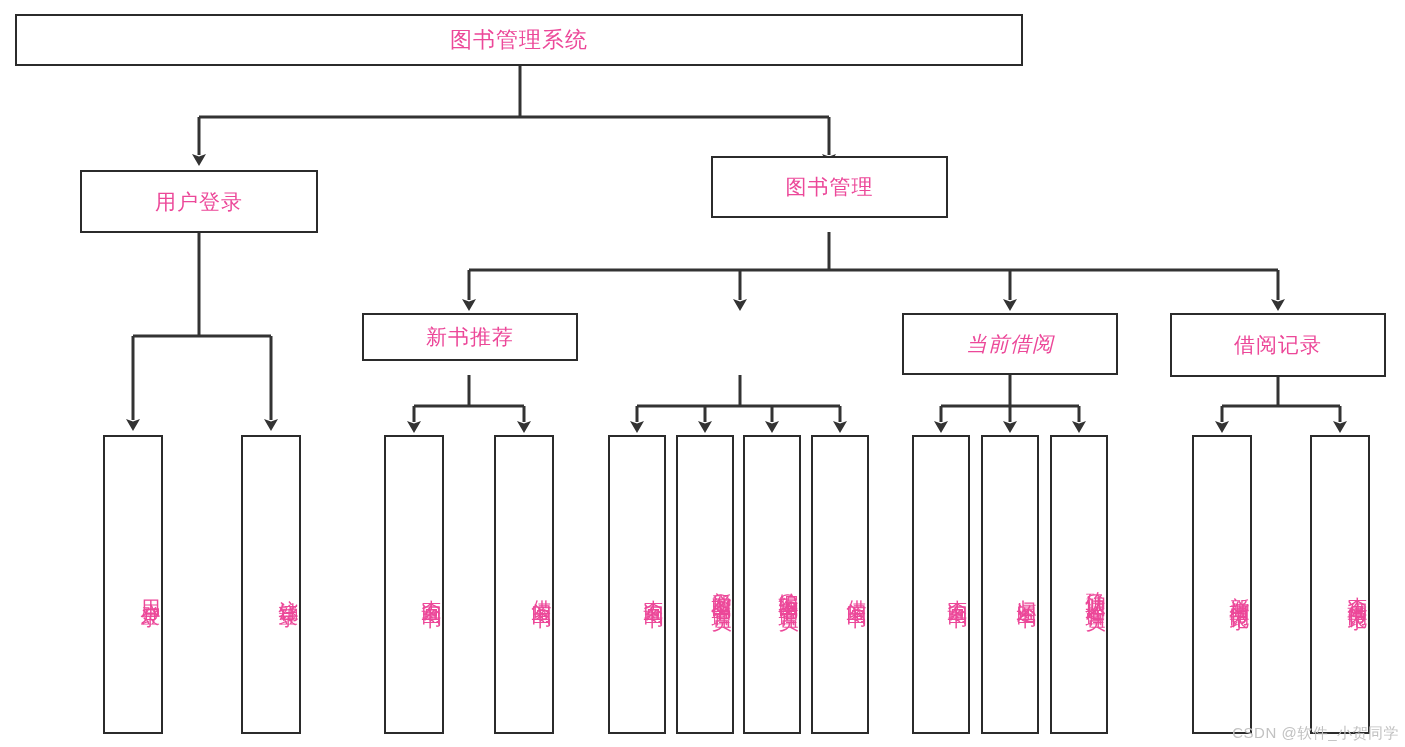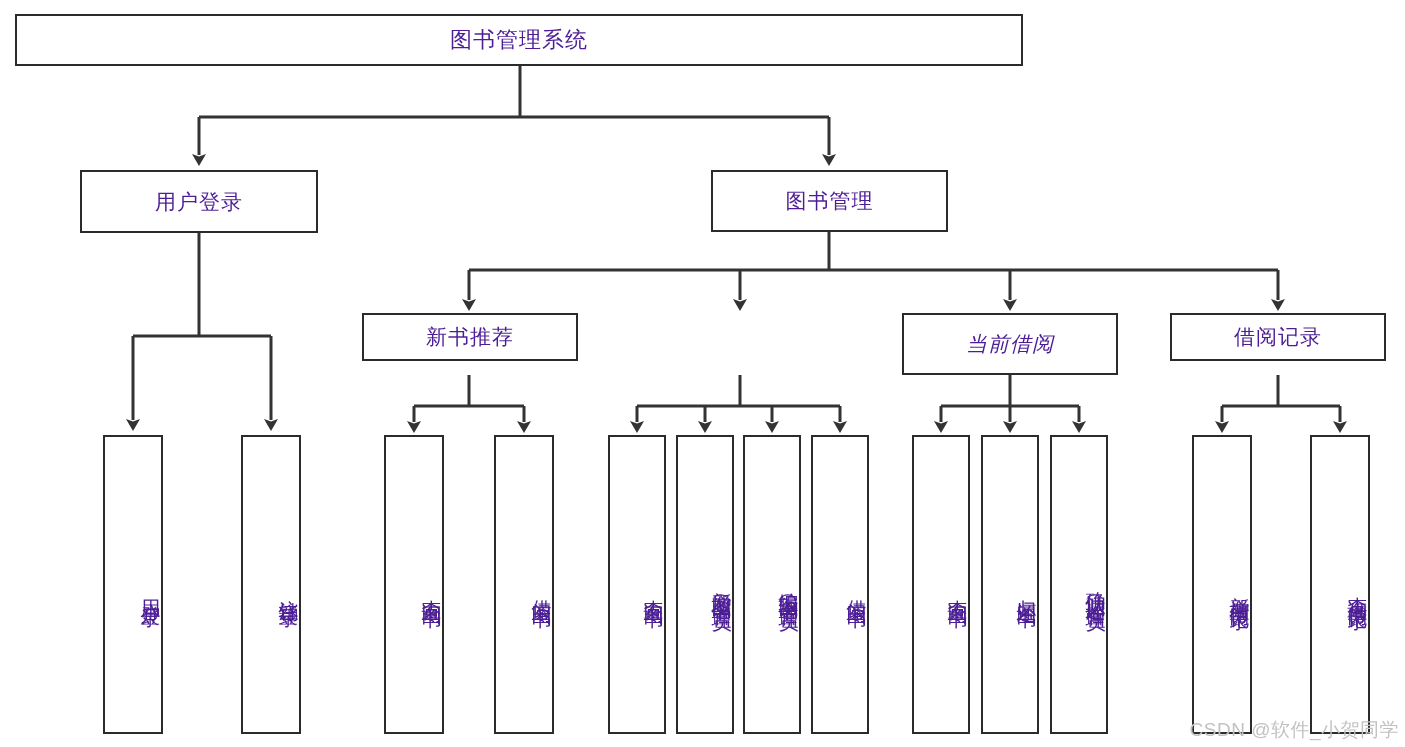--- a/index.html
+++ b/index.html
@@ -3,27 +3,27 @@
 <meta charset="utf-8">
 <style>
   html,body{margin:0;padding:0;background:#ffffff;}
   body{width:1405px;height:747px;overflow:hidden;
        font-family:"Liberation Sans","DejaVu Sans",sans-serif;}
   #canvas{position:relative;width:1405px;height:747px;background:#fff;}
   svg.edges{position:absolute;left:0;top:0;width:1405px;height:747px;}
 
   .node{position:absolute;box-sizing:border-box;background:#ffffff;
         border:2px solid #2b2b2b;display:flex;align-items:center;
-        justify-content:center;color:#4c1d95;}
+        justify-content:center;color:#ec4899;}
   .node.h{font-size:21px;letter-spacing:1px;}
   .node.v{writing-mode:vertical-rl;text-orientation:upright;
           font-size:20px;letter-spacing:3px;padding-top:10px;
           align-items:flex-start;justify-content:center;line-height:1.05;}
   .node.root{font-size:22px;}
-  .watermark{position:absolute;right:6px;bottom:4px;font-size:19px;
+  .watermark{position:absolute;right:6px;bottom:4px;font-size:15px;
              color:#c2c2c2;letter-spacing:.5px;white-space:nowrap;}
 </style>
 </head>
 <body>
 
 <div id="canvas">
 
   <svg class="edges" viewBox="0 0 1405 747">
     <defs>
       <marker id="arw" markerWidth="12" markerHeight="14" refX="1" refY="7" orient="auto" markerUnits="userSpaceOnUse">
@@ -70,25 +70,25 @@
       <path d="M1278,375 L1278,406"></path>
       <path d="M1222,406 L1340,406"></path>
       <path d="M1222,406 L1222,422" marker-end="url(#arw)"></path>
       <path d="M1340,406 L1340,422" marker-end="url(#arw)"></path>
     </g>
   </svg>
 
   <div class="node h root" style="left:15px;top:14px;width:1008px;height:52px;">图书管理系统</div>
 
   <div class="node h" style="left:80px;top:170px;width:238px;height:63px;">用户登录</div>
-  <div class="node h" style="left:711px;top:170px;width:237px;height:62px;">图书管理</div>
+  <div class="node h" style="left:711px;top:156px;width:237px;height:62px;">图书管理</div>
 
   <div class="node h" style="left:362px;top:313px;width:216px;height:48px;">新书推荐</div>
   <div class="node h" style="left:902px;top:313px;width:216px;height:62px;font-style:italic;">当前借阅</div>
-  <div class="node h" style="left:1170px;top:313px;width:216px;height:48px;">借阅记录</div>
+  <div class="node h" style="left:1170px;top:313px;width:216px;height:64px;">借阅记录</div>
 
   <div class="node v" style="left:103px;top:435px;width:60px;height:299px;">用户登录</div>
   <div class="node v" style="left:241px;top:435px;width:60px;height:299px;">注销登录</div>
 
   <div class="node v" style="left:384px;top:435px;width:60px;height:299px;">查询图书</div>
   <div class="node v" style="left:494px;top:435px;width:60px;height:299px;">借阅图书</div>
 
   <div class="node v" style="left:608px;top:435px;width:58px;height:299px;">查询图书</div>
   <div class="node v" style="left:676px;top:435px;width:58px;height:299px;">新增图书（管理员）</div>
   <div class="node v" style="left:743px;top:435px;width:58px;height:299px;">编辑图书（管理员）</div>

